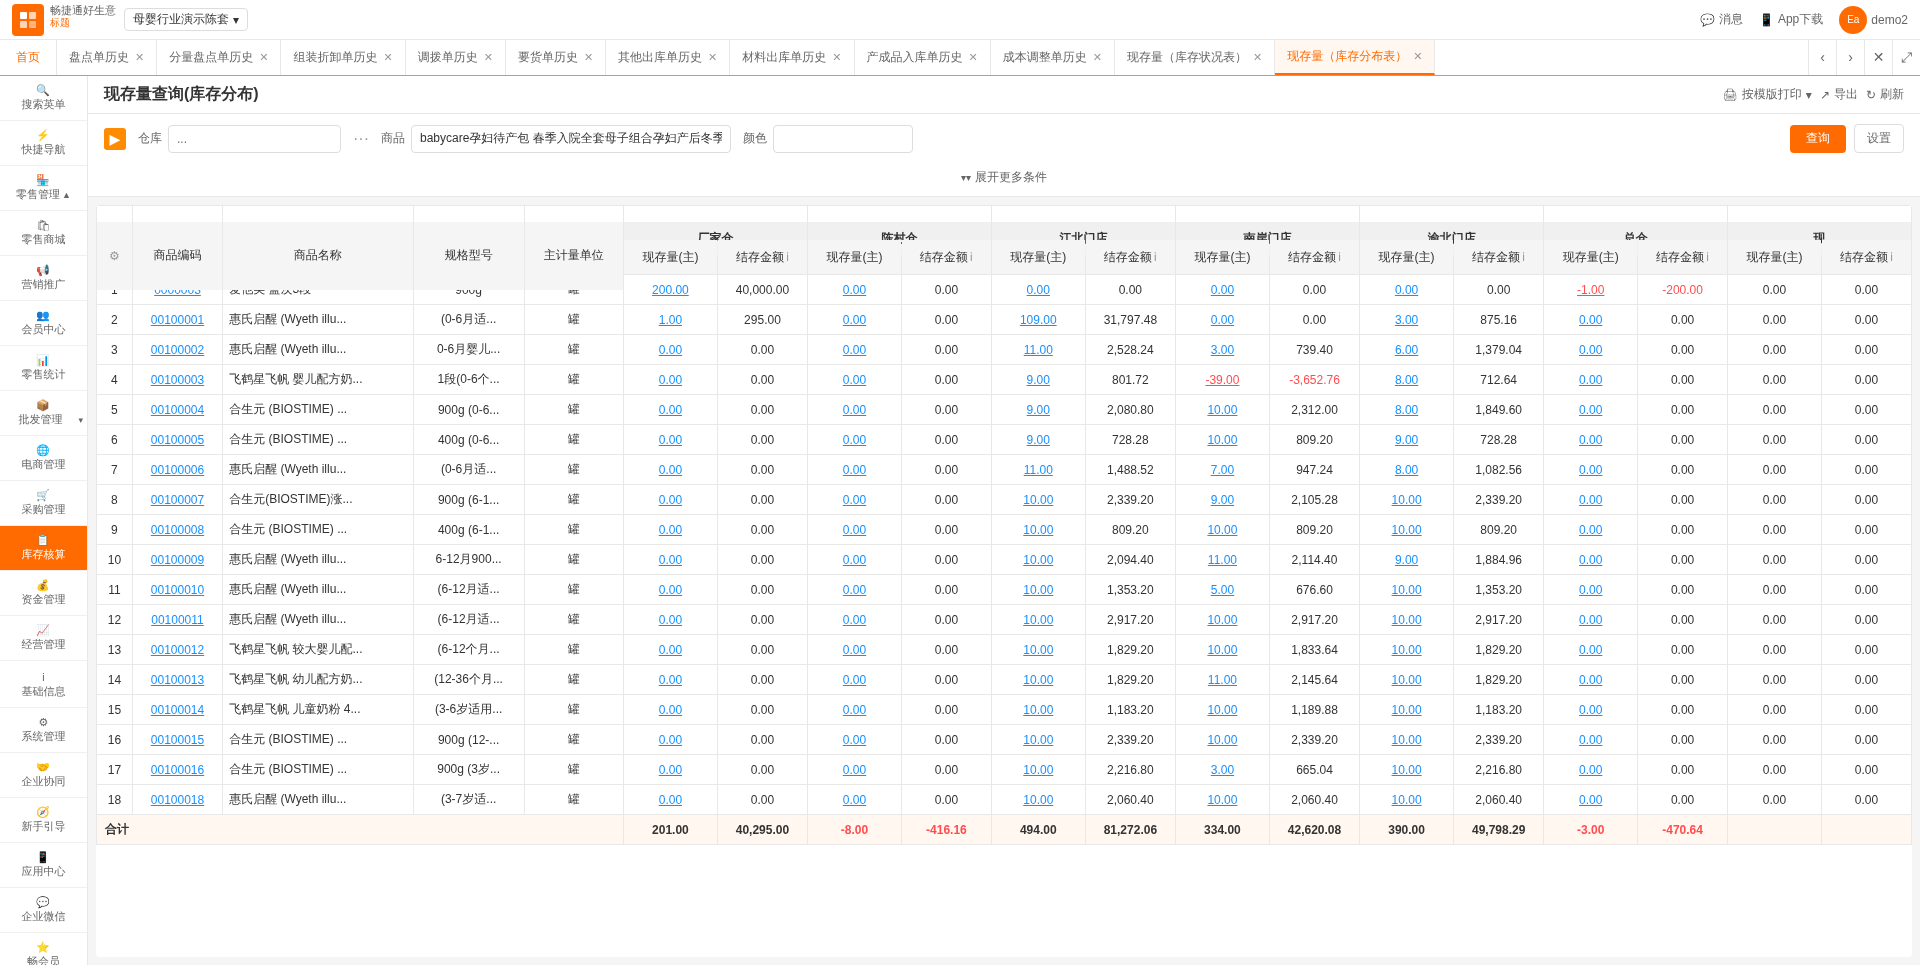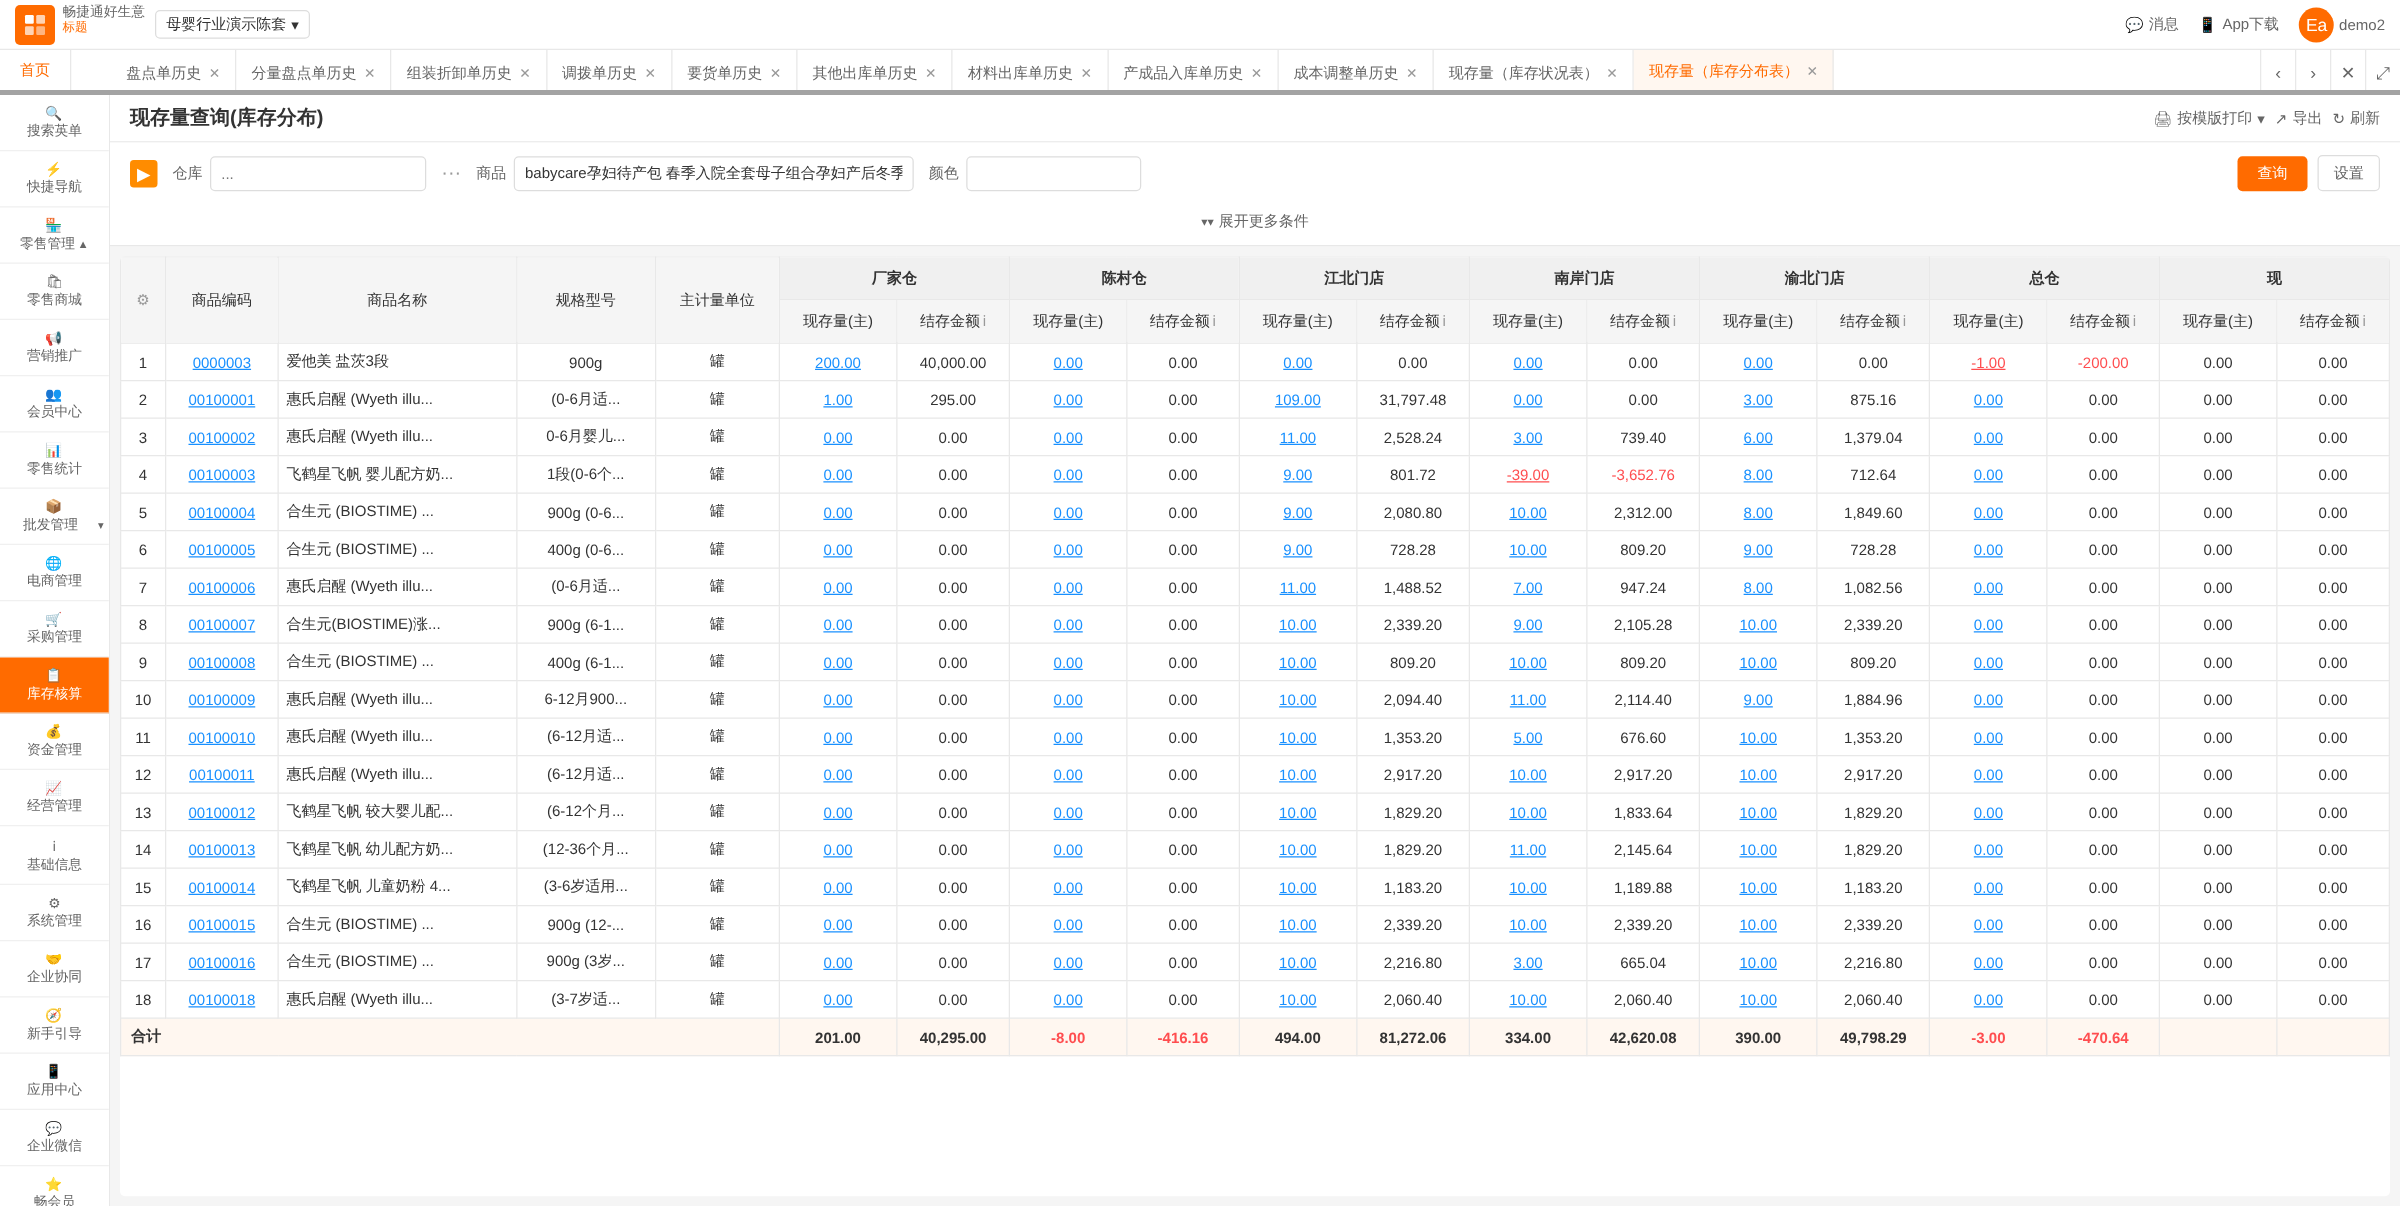--- a/index.html
+++ b/index.html
@@ -9,21 +9,21 @@
     .top-bar { height: 40px; background: #fff; display: flex; align-items: center; justify-content: space-between; padding: 0 12px; border-bottom: 1px solid #e8e8e8; }
     .top-bar-left { display: flex; align-items: center; gap: 8px; }
     .logo-area { display: flex; align-items: flex-start; gap: 6px; }
     .logo-icon { width: 32px; height: 32px; background: #ff6b00; border-radius: 4px; display: flex; align-items: center; justify-content: center; color: #fff; font-size: 10px; font-weight: bold; }
     .top-bar-selector { display: flex; align-items: center; gap: 4px; font-size: 12px; color: #333; cursor: pointer; border: 1px solid #ddd; border-radius: 4px; padding: 2px 8px; }
     .top-bar-right { display: flex; align-items: center; gap: 16px; font-size: 12px; color: #666; }
     .top-bar-right-item { display: flex; align-items: center; gap: 4px; cursor: pointer; }
     .avatar { width: 28px; height: 28px; border-radius: 50%; background: #ff6b00; display: flex; align-items: center; justify-content: center; color: #fff; font-size: 11px; }
 
     
-    .tab-bar { height: 36px; background: #fff; display: flex; align-items: flex-start; border-bottom: 4px solid #a3a3a3; overflow: hidden; gap: 32px; }
+    .tab-bar { height: 36px; background: #fff; display: flex; align-items: flex-end; border-bottom: 1px solid #a3a3a3; overflow: hidden; }
     .tab-home { padding: 0 16px; height: 100%; display: flex; align-items: center; font-size: 12px; color: #ff6b00; cursor: pointer; border-right: 1px solid #e8e8e8; white-space: nowrap; }
     .tab-items { display: flex; flex: 1; overflow: hidden; }
     .tab-item { display: flex; align-items: center; gap: 4px; padding: 0 12px; height: 36px; font-size: 12px; color: #666; cursor: pointer; border-right: 1px solid #e8e8e8; white-space: nowrap; }
     .tab-item.active { color: #ff6b00; background: #fff7f0; border-bottom: 2px solid #ff6b00; }
     .tab-item .close-x { color: #999; font-size: 11px; cursor: pointer; margin-left: 2px; }
     .tab-nav-btns { display: flex; align-items: center; gap: 0; }
     .tab-nav-btn { width: 28px; height: 36px; display: flex; align-items: center; justify-content: center; cursor: pointer; color: #666; border-left: 1px solid #e8e8e8; font-size: 14px; }
     .tab-close-btn { width: 28px; height: 36px; display: flex; align-items: center; justify-content: center; cursor: pointer; color: #666; border-left: 1px solid #e8e8e8; font-size: 14px; }
     .tab-expand-btn { width: 28px; height: 36px; display: flex; align-items: center; justify-content: center; cursor: pointer; color: #666; border-left: 1px solid #e8e8e8; font-size: 14px; }
 
@@ -52,21 +52,21 @@
     .search-input-wide { border: 1px solid #ddd; border-radius: 4px; padding: 4px 8px; font-size: 12px; height: 28px; width: 320px; outline: none; color: #333; }
     .search-input-color { border: 1px solid #ddd; border-radius: 4px; padding: 4px 8px; font-size: 12px; height: 28px; width: 140px; outline: none; }
     .expand-btn { display: flex; align-items: center; gap: 4px; color: #666; font-size: 12px; cursor: pointer; }
     .query-btn { background: #ff6b00; color: #fff; border: none; border-radius: 4px; padding: 5px 16px; font-size: 12px; cursor: pointer; height: 28px; }
     .settings-btn { border: 1px solid #ddd; background: #fff; color: #666; border-radius: 4px; padding: 4px 12px; font-size: 12px; cursor: pointer; height: 29px; }
     .ellipsis-btn { color: #999; cursor: pointer; font-size: 16px; }
 
     
     .table-wrapper { flex: 1; overflow: auto; padding: 0; background: #fff; margin: 8px; border-radius: 4px; }
     .data-table { width: 100%; border-collapse: collapse; font-size: 12px; }
-    .data-table th { background: #f5f5f5; border: 1px solid #e8e8e8; padding: 8px 6px; text-align: center; font-weight: normal; color: #333; white-space: nowrap; position: sticky; top: 0; z-index: 2; }
+    .data-table th { background: #f5f5f5; border: 1px solid #e8e8e8; padding: 8px 6px; text-align: center; font-weight: normal; color: #333; white-space: nowrap; position: sticky; top: 16px; z-index: 2; }
     .data-table th.group-header { background: #f0f0f0; font-weight: bold; }
     .data-table td { border: 1px solid #e8e8e8; padding: 6px 6px; text-align: center; white-space: nowrap; }
     .data-table tr.summary-row td { background: #fff7f0; font-weight: bold; }
     .num-link { color: #1890ff; text-decoration: underline; cursor: pointer; }
     .num-red { color: #ff4d4f; }
     .gear-icon { color: #999; cursor: pointer; }
     .info-icon { color: #999; margin-left: 2px; cursor: pointer; }
 
     
     ::-webkit-scrollbar { width: 6px; height: 6px; }
@@ -102,21 +102,21 @@
     <div class="top-bar-right-item">
       <span>💬</span>
       <span>消息</span>
     </div>
     <div class="top-bar-right-item">
       <span>📱</span>
       <span>App下载</span>
     </div>
     <div class="top-bar-right-item">
       <div class="avatar">
-        <span style="font-size:14px;">Ea</span>
+        <span style="font-size:10px;">Ea</span>
       </div>
       <span>demo2</span>
     </div>
   </div>
 </div>
 
 <div class="tab-bar">
   <div class="tab-home">
     <span>首页</span>
   </div>

